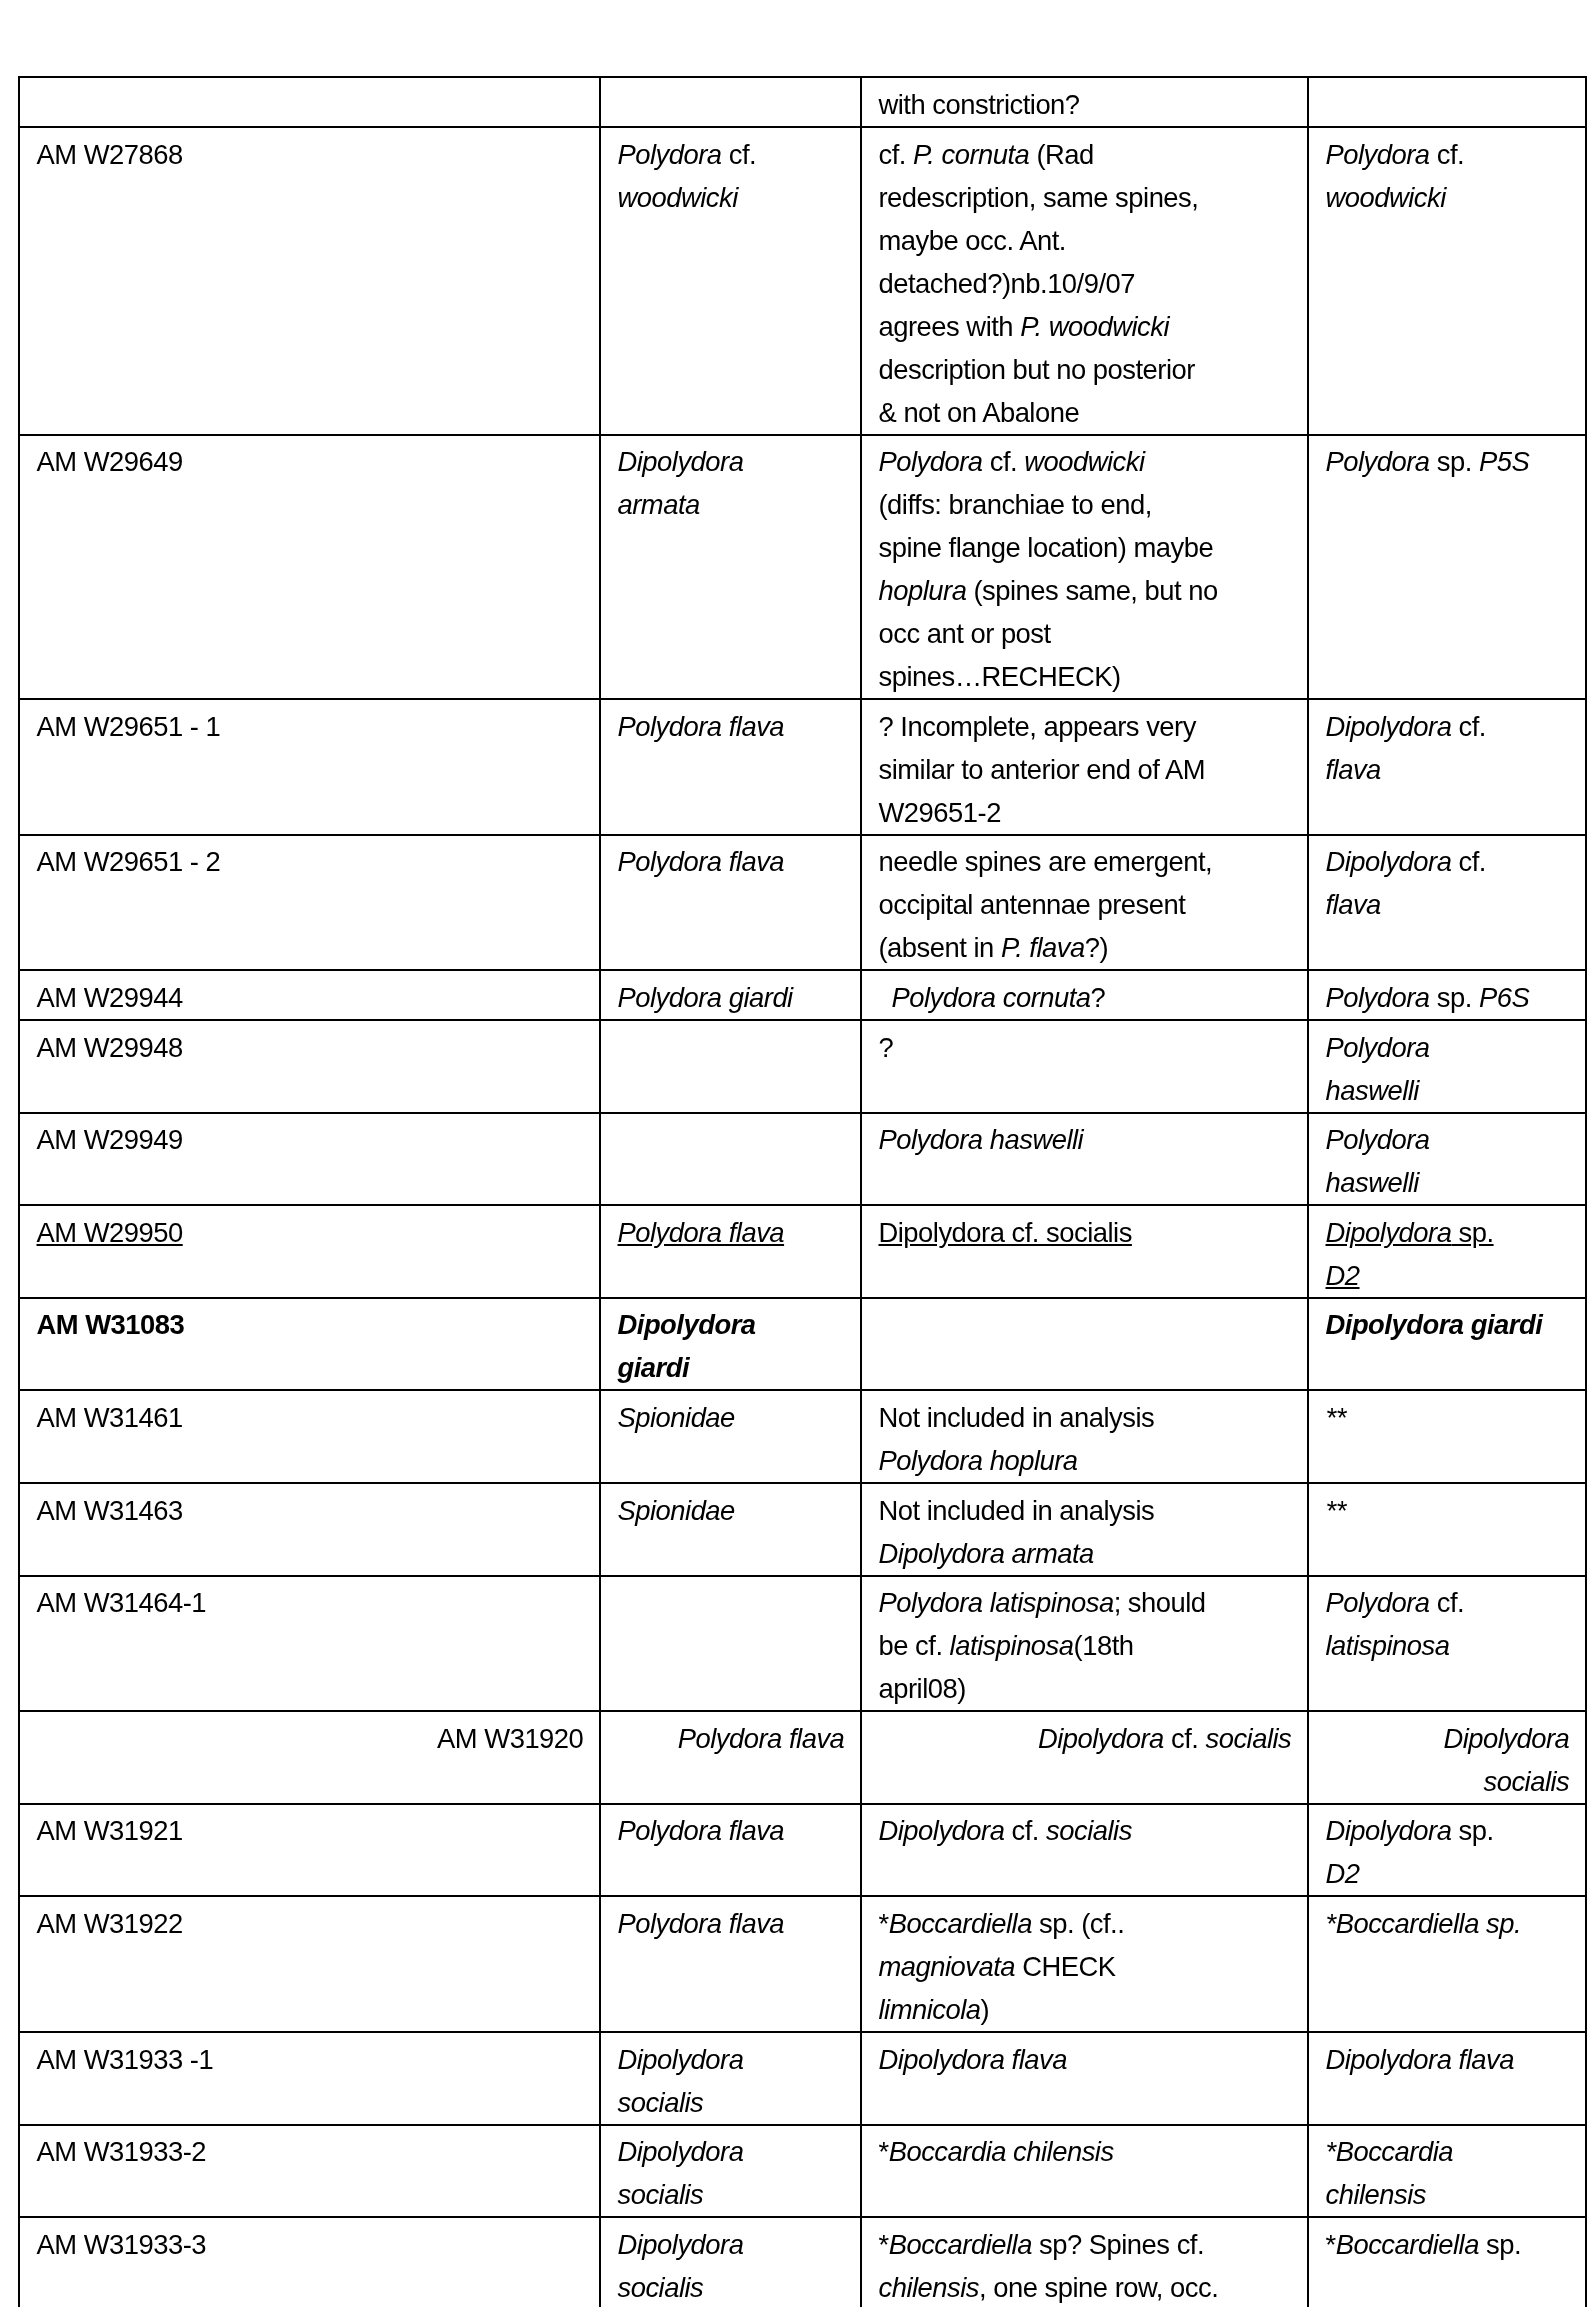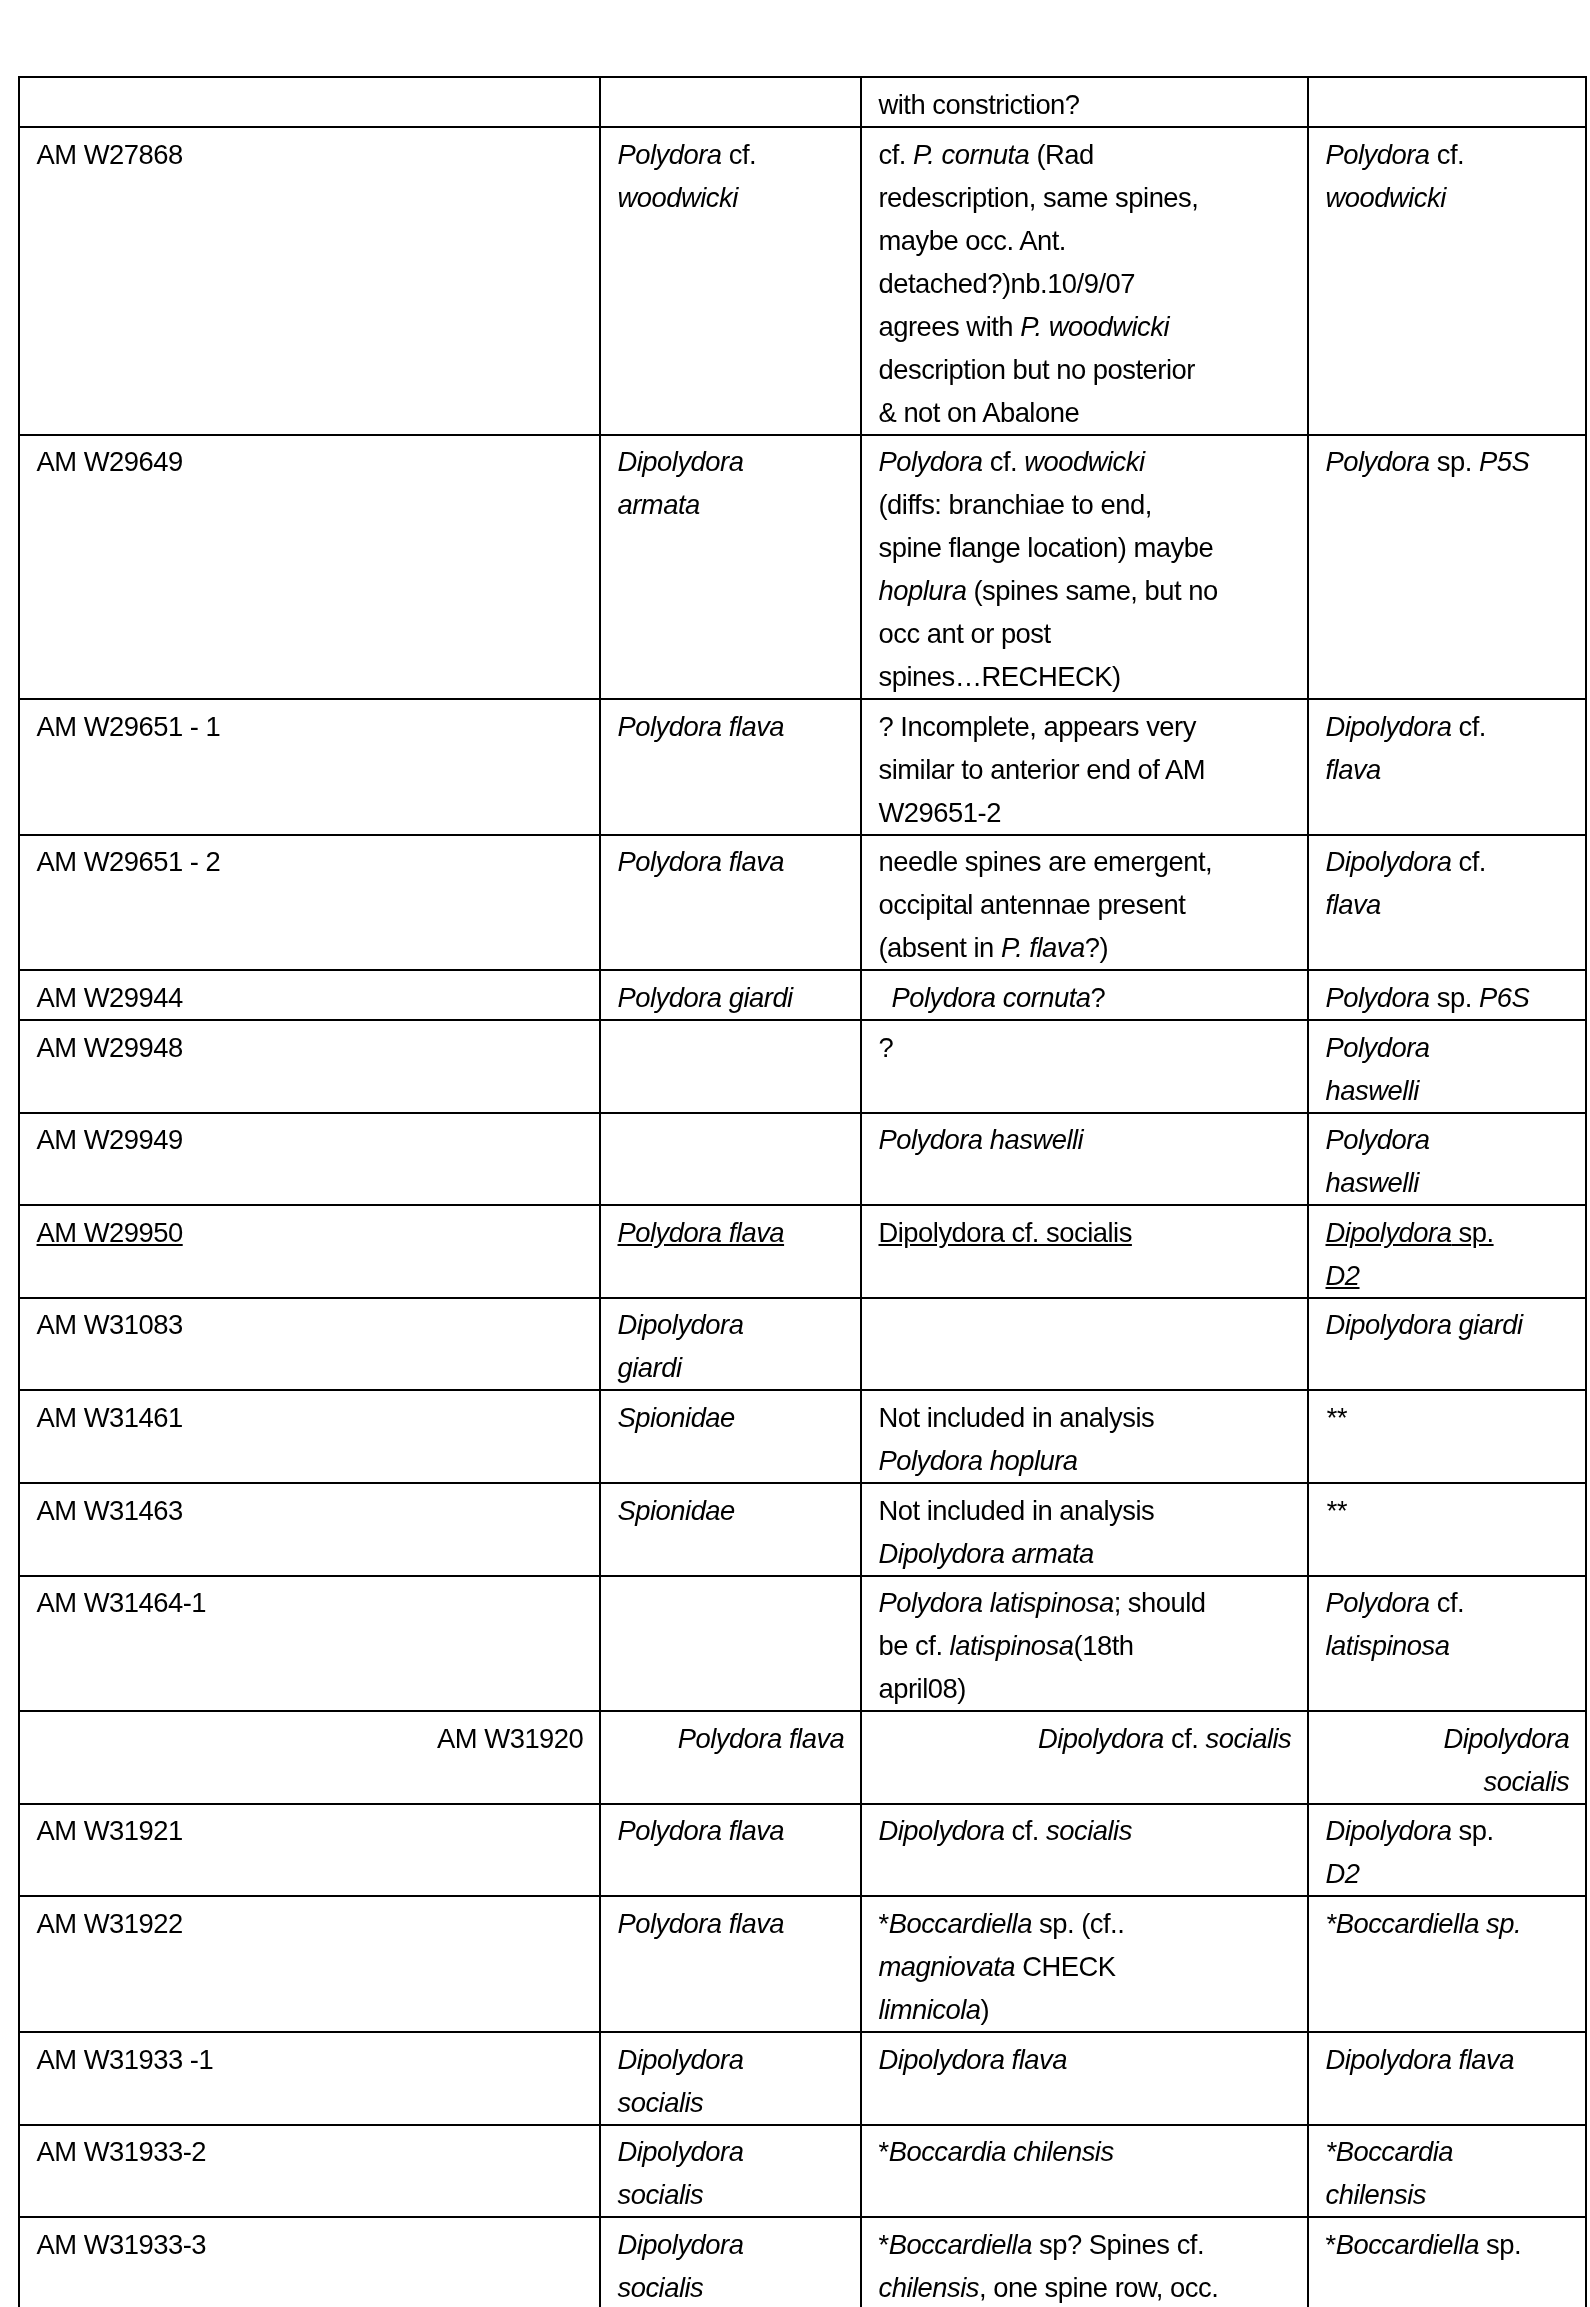--- a/index.html
+++ b/index.html
@@ -170,21 +170,21 @@
             <span class="line"><span class="it">Polydora flava</span></span>
           </td>
           <td style="height: 88px;">
             <span class="line"><span>Dipolydora cf. socialis</span></span>
           </td>
           <td style="height: 88px;">
             <span class="line"><span class="it">Dipolydora</span><span> sp.</span></span>
             <span class="line"><span class="it">D2</span></span>
           </td>
         </tr>
-        <tr style="height: 87px;">
+        <tr style="height: 87px; font-weight: bold;">
           <td style="height: 87px;">
             <span class="line"><span>AM W31083</span></span>
           </td>
           <td style="height: 87px;">
             <span class="line"><span class="it">Dipolydora</span></span>
             <span class="line"><span class="it">giardi</span></span>
           </td>
           <td style="height: 87px;"></td>
           <td style="height: 87px;">
             <span class="line"><span class="it">Dipolydora giardi</span></span>

